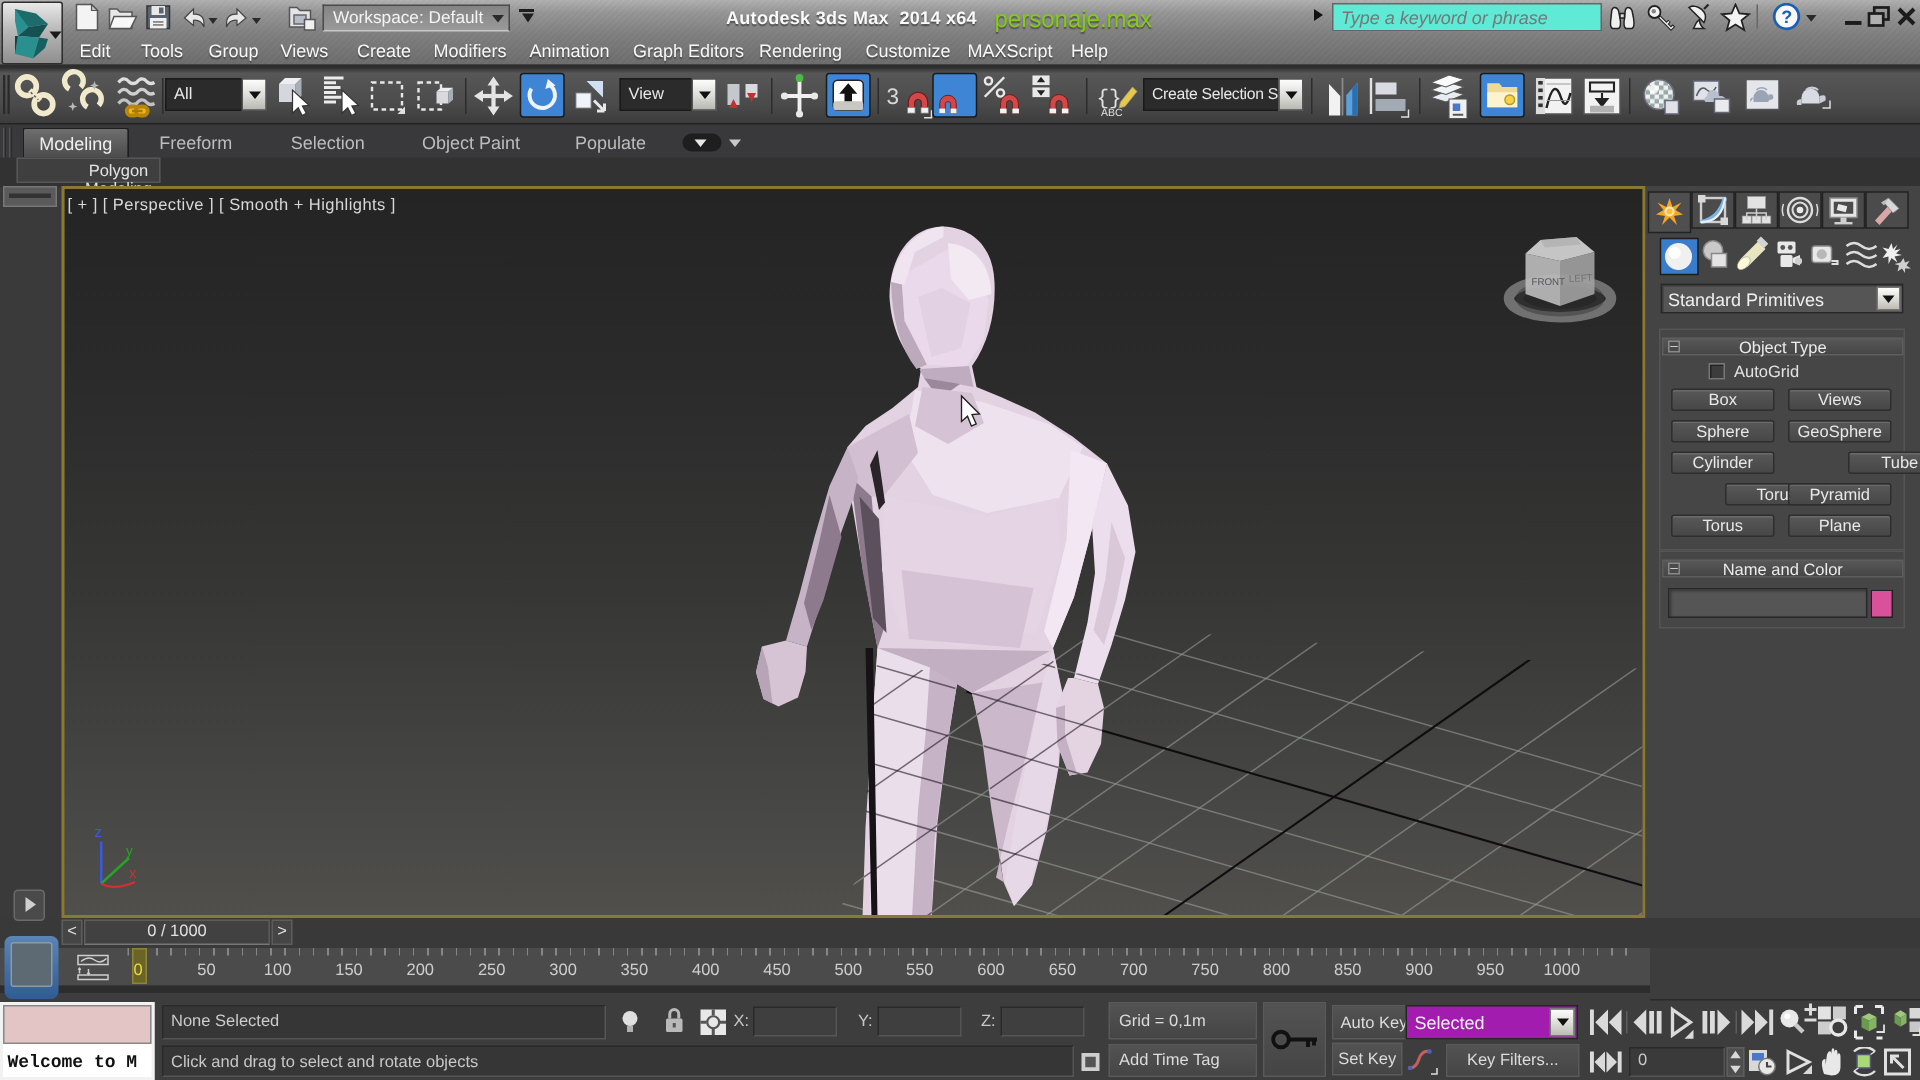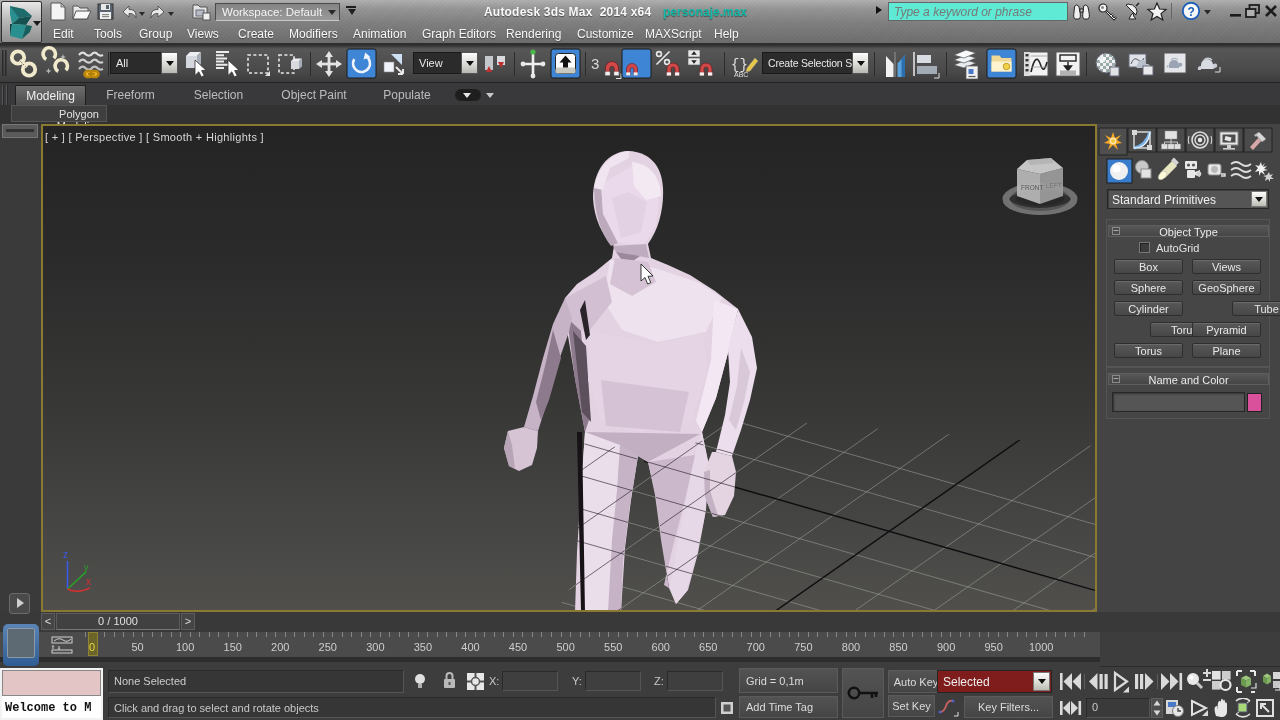--- a/index.html
+++ b/index.html
@@ -59,21 +59,21 @@
 .tlabel { position:absolute; top:9px; font-size:11px; color:#cecece; transform:translateX(-50%); }
 </style>
 </head>
 <body>
 <div id="root">
 
   <div id="topbar" class="abs">
       <div class="hatch"></div>
     </div>
   <div id="title" class="abs">Autodesk 3ds Max&nbsp; 2014 x64</div>
-  <div class="abs" style="top:5px;left:663px;font-size:12px;font-weight:bold;color:#14b8a6;text-shadow:0 1px 1px rgba(0,0,0,0.45);">personaje.max</div>
+  <div class="abs" style="top:5px;left:663px;font-size:16px;font-weight:normal;color:#84cc16;text-shadow:0 1px 1px rgba(0,0,0,0.45);">personaje.max</div>
   <div id="search" class="abs">Type a keyword or phrase</div>
   <div id="appbtn" class="abs"></div>
   <svg class="abs" style="left:2px;top:2px" width="40" height="40" viewBox="0 0 40 40">
     <path d="M8,4 L22,7 L30,14 L17,16 L8,12 Z" fill="#1e6b6b"></path>
     <path d="M8,4 L17,16 L10,22 L8,12 Z" fill="#2a8f8f"></path>
     <path d="M30,14 L17,16 L10,22 L24,23 Z" fill="#155151"></path>
     <path d="M24,23 L10,22 L8,34 L20,37 Z" fill="#2a8f8f"></path>
     <path d="M24,23 L20,37 L28,30 L30,24 Z" fill="#176060"></path>
     <path d="M10,22 L8,34 L8,22 Z" fill="#0f4444"></path>
     <path d="M31,19 l8,0 l-4,5 Z" fill="#1a1a1a"></path>
@@ -775,21 +775,21 @@
   </svg>
   <div class="sbtn" style="left:739px;top:696px;width:99px;height:22px;padding-top:4px;text-align:left;padding-left:6px;">Add Time Tag</div>
 
   <div class="sbtn" style="left:842px;top:668px;width:42px;height:50px;"></div>
   <svg class="abs" style="left:847px;top:684px" width="34" height="18" viewBox="0 0 34 18">
     <circle cx="7" cy="9" r="5.2" fill="none" stroke="#111" stroke-width="2.6"></circle>
     <path d="M12,9 H31 M25,9 V14 M29,9 V13" stroke="#111" stroke-width="2.6" fill="none"></path>
   </svg>
   <div class="sbtn" style="left:888px;top:670px;width:56px;height:23px;padding-top:5px;font-size:11px;">Auto Key</div>
   <div class="sbtn" style="left:888px;top:695px;width:47px;height:22px;padding-top:4px;font-size:11px;">Set Key</div>
-  <div class="abs" style="left:937px;top:670px;width:115px;height:23px;background:#7f1d1d;border:1px solid #252525;">
+  <div class="abs" style="left:937px;top:670px;width:115px;height:23px;background:#a21caf;border:1px solid #252525;">
     <div class="abs" style="left:5px;top:4px;font-size:12px;color:#efefef;">Selected</div>
     <div class="abs" style="right:1px;top:1px;width:17px;height:19px;background:linear-gradient(180deg,#fdfdfb,#d9d9d3 60%,#bcbcb4);border:1px solid #777;"></div>
     <div class="abs" style="right:5px;top:8px;border:4px solid transparent;border-top:5px solid #111;"></div>
   </div>
   <svg class="abs" style="left:938px;top:697px" width="22" height="21" viewBox="0 0 22 21">
     <path d="M2,15 Q6,15 8,9 T15,4" stroke="#c06060" stroke-width="2" fill="none"></path>
     <circle cx="2" cy="15" r="1.5" fill="#5060c0"></circle>
       <circle cx="15" cy="4" r="1.5" fill="#5060c0"></circle>
     <path d="M16,19 L20,19 L20,15" fill="none" stroke="#e0e0e0"></path>
   </svg>

